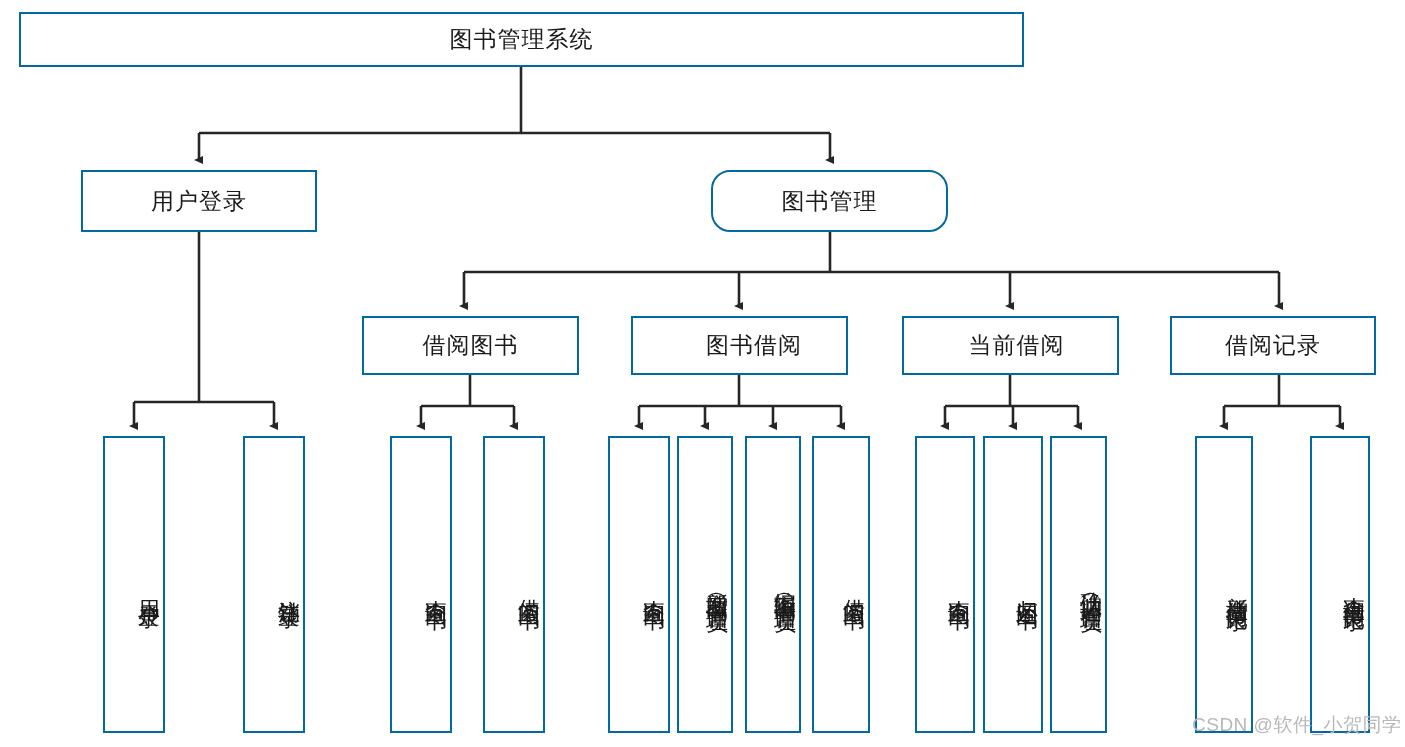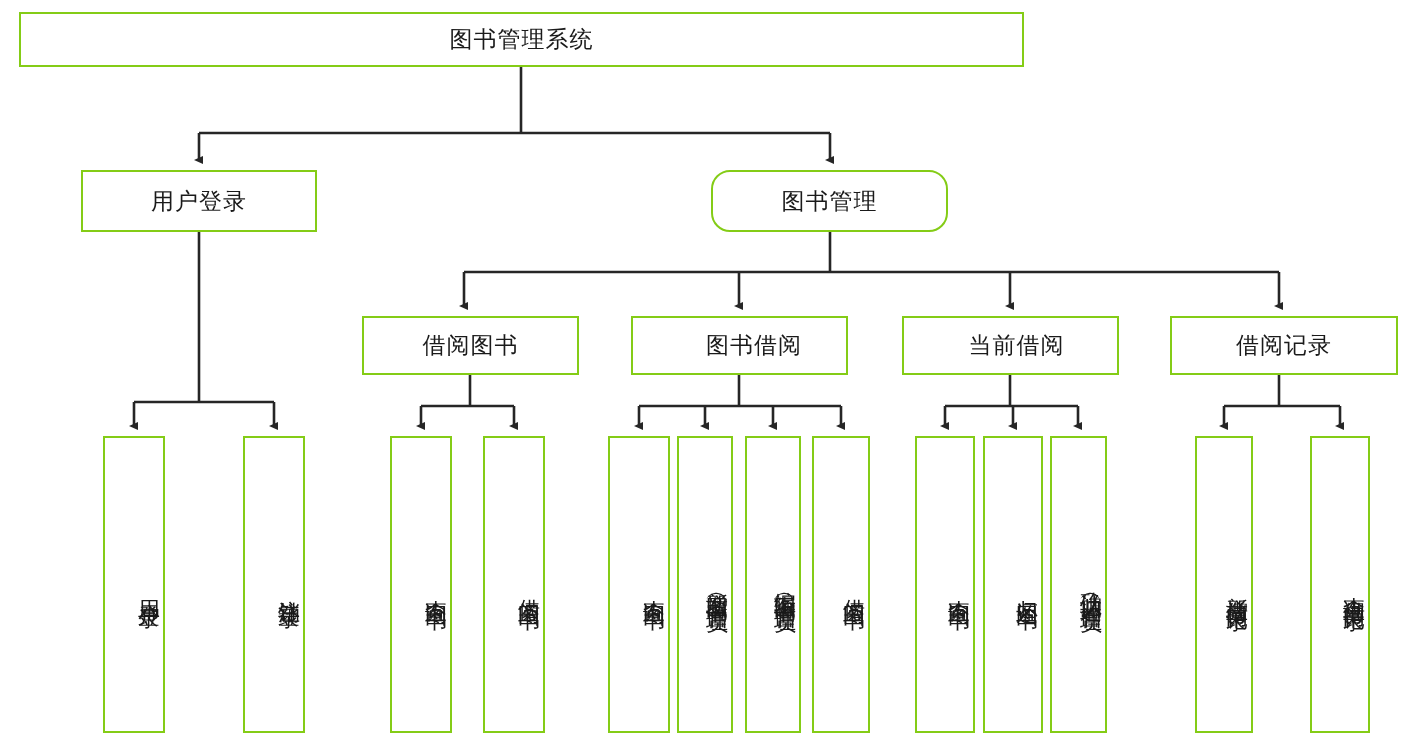--- a/index.html
+++ b/index.html
@@ -11,21 +11,21 @@
     position: relative;
     width: 1405px;
     height: 747px;
     background: #ffffff;
     font-family: "Liberation Sans", "DejaVu Sans", sans-serif;
     overflow: hidden;
   }
   .node {
     position: absolute;
     box-sizing: border-box;
-    border: 2px solid #84cc16;
+    border: 2px solid #0369a1;
     background: #ffffff;
     color: #1a1a1a;
     display: flex;
     align-items: center;
     justify-content: center;
     text-align: right;
     line-height: 1.25;
   }
   .node.h {
     font-size: 23px;
@@ -123,21 +123,21 @@
   <div id="level2-holder">
       <div class="node h" style="left: 362px; top: 316px; width: 217px; height: 59px;">
         <span>借阅图书</span>
       </div>
       <div class="node h" style="left: 631px; top: 316px; width: 217px; height: 59px; padding-left: 29px;">
         <span>图书借阅</span>
       </div>
       <div class="node h" style="left: 902px; top: 316px; width: 217px; height: 59px; padding-left: 12px;">
         <span>当前借阅</span>
       </div>
-      <div class="node h" style="left: 1170px; top: 316px; width: 228px; height: 59px;">
+      <div class="node h" style="left: 1170px; top: 316px; width: 206px; height: 59px;">
         <span>借阅记录</span>
       </div>
     </div>
   <div id="leaves-holder">
       <div class="node v" style="left: 103px; top: 436px; width: 62px; height: 297px;">
         <span>用户登录</span>
       </div>
       <div class="node v" style="left: 243px; top: 436px; width: 62px; height: 297px;">
         <span>注销登录</span>
       </div>
@@ -169,13 +169,14 @@
         <span>确认归还（管理员）</span>
       </div>
       <div class="node v" style="left: 1195px; top: 436px; width: 58px; height: 297px;">
         <span>新增借阅记录</span>
       </div>
       <div class="node v" style="left: 1310px; top: 436px; width: 60px; height: 297px;">
         <span>查询借阅记录</span>
       </div>
     </div>
 
+  <div class="watermark" style="left: 1192px; top: 712px;">CSDN @软件_小贺同学</div>
 </div>
 
 </body></html>

